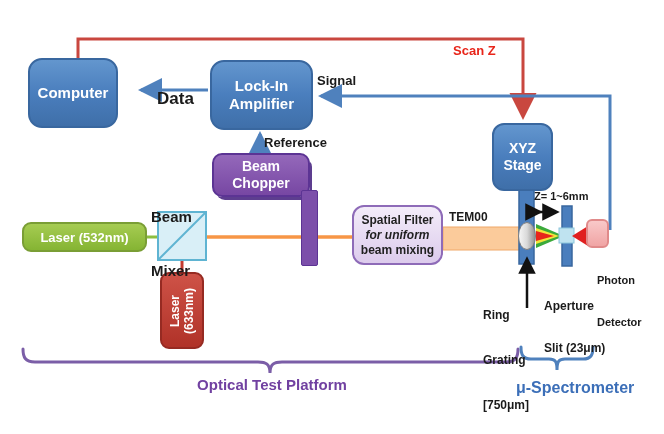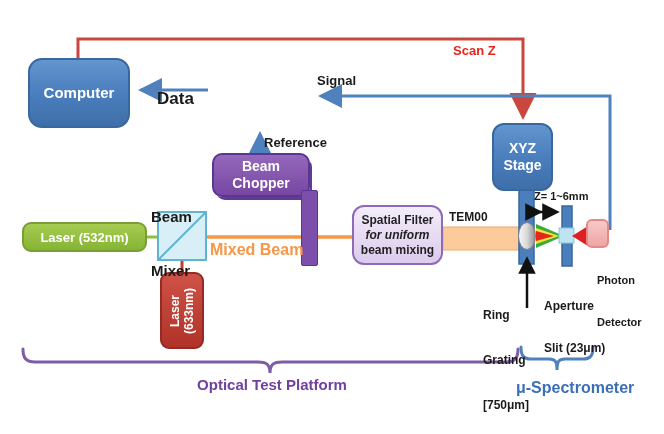--- a/index.html
+++ b/index.html
@@ -82,24 +82,28 @@
     <polygon points="572,236 588,226 588,246" fill="#E02020"></polygon>
 
     <line x1="539" y1="212" x2="556" y2="212" stroke="#111" stroke-width="2.5" marker-start="url(#mblack)" marker-end="url(#mblack)"></line>
 
     <line x1="527" y1="308" x2="527" y2="260" stroke="#111" stroke-width="2.5" marker-end="url(#mblack)"></line>
 
     <path d="M23,349 C23,357 25,362 35,362 L258,362 C266,362 270,364 270,373 C270,364 274,362 282,362 L506,362 C516,362 518,357 518,349" fill="none" stroke="#7B5EA7" stroke-width="3" stroke-linecap="round"></path>
     <path d="M521,347 C521,355 523,359 531,359 L549,359 C555,359 557,361 557,370 C557,361 559,359 565,359 L583,359 C591,359 593,355 593,347" fill="none" stroke="#4F81BD" stroke-width="3" stroke-linecap="round"></path>
   </svg>
 
-  <div class="box box-blue" style="left:28px;top:58px;width:102px;height:70px;">
+  <div class="box box-blue" style="left:28px;top:58px;width:90px;height:70px;">
     <span>Computer</span>
   </div>
 
+  <div class="box box-blue" style="left:210px;top:60px;width:103px;height:70px;">
+    <span>Lock-In</span>
+    <span>Amplifier</span>
+  </div>
 
   <div class="box box-purple" style="left:212px;top:153px;width:98px;height:44px;">
     <span>Beam</span>
     <span>Chopper</span>
   </div>
   <div class="bar-purple" style="left:301px;top:190px;width:15px;height:74px;"></div>
 
   <div class="box box-blue" style="left:492px;top:123px;width:61px;height:68px;border-radius:12px;font-size:14px;line-height:17px;">
     <span>XYZ</span>
     <span>Stage</span>
@@ -127,21 +131,20 @@
   <div class="lbl" style="left:157px;top:89px;font-size:17px;">Data</div>
   <div class="lbl" style="left:317px;top:73px;font-size:13px;">Signal</div>
   <div class="lbl" style="left:453px;top:43px;font-size:13px;color:#E8251A;">Scan Z</div>
   <div class="lbl" style="left:264px;top:135px;font-size:13px;">Reference</div>
 
   <div class="lbl" style="left:151px;top:172px;font-size:15px;line-height:18px;">
     <div>Beam</div>
     <div>Mixer</div>
   </div>
 
-  <div class="lbl" style="left:210px;top:241px;font-size:16px;color:#F79646;">Mixed Beam</div>
   <div class="lbl" style="left:449px;top:210px;font-size:12px;">TEM00</div>
   <div class="lbl" style="left:534px;top:190px;font-size:11px;">Z= 1~6mm</div>
 
   <div class="lbl" style="left:597px;top:245px;font-size:11px;line-height:14px;">
     <div>Photon</div>
     <div>Detector</div>
   </div>
 
   <div class="lbl" style="left:544px;top:271px;font-size:12px;line-height:14px;">
     <div>Aperture</div>

